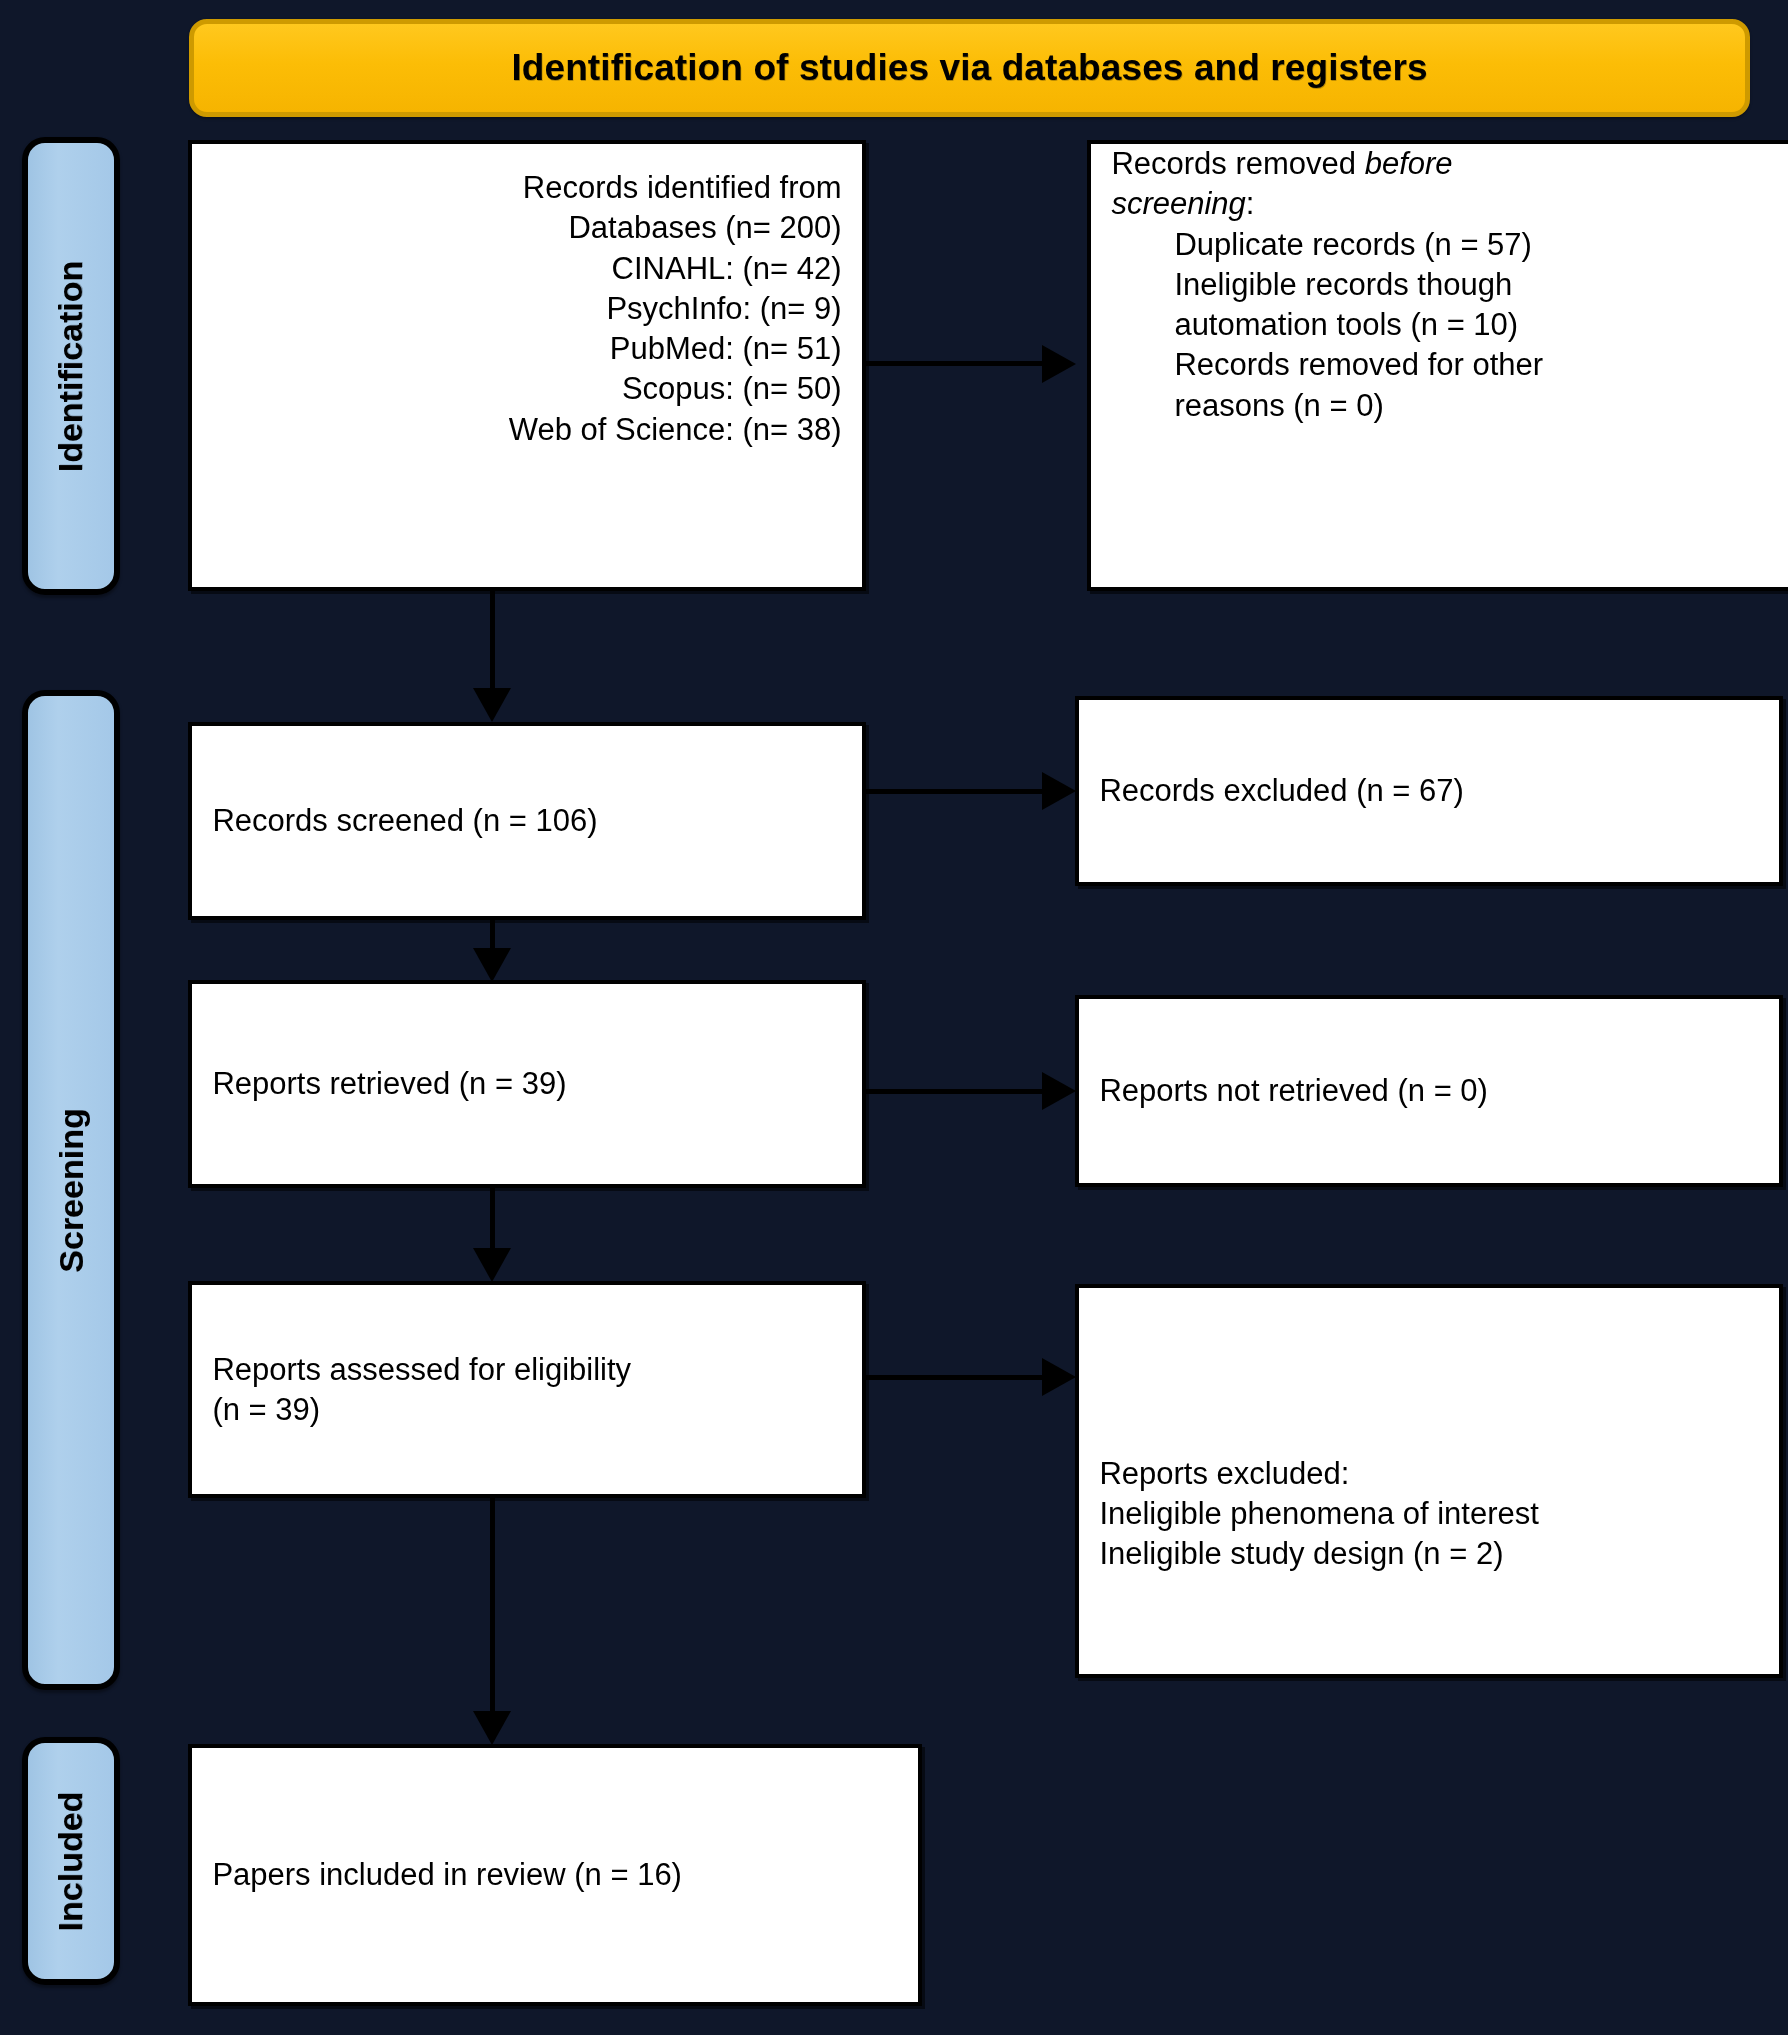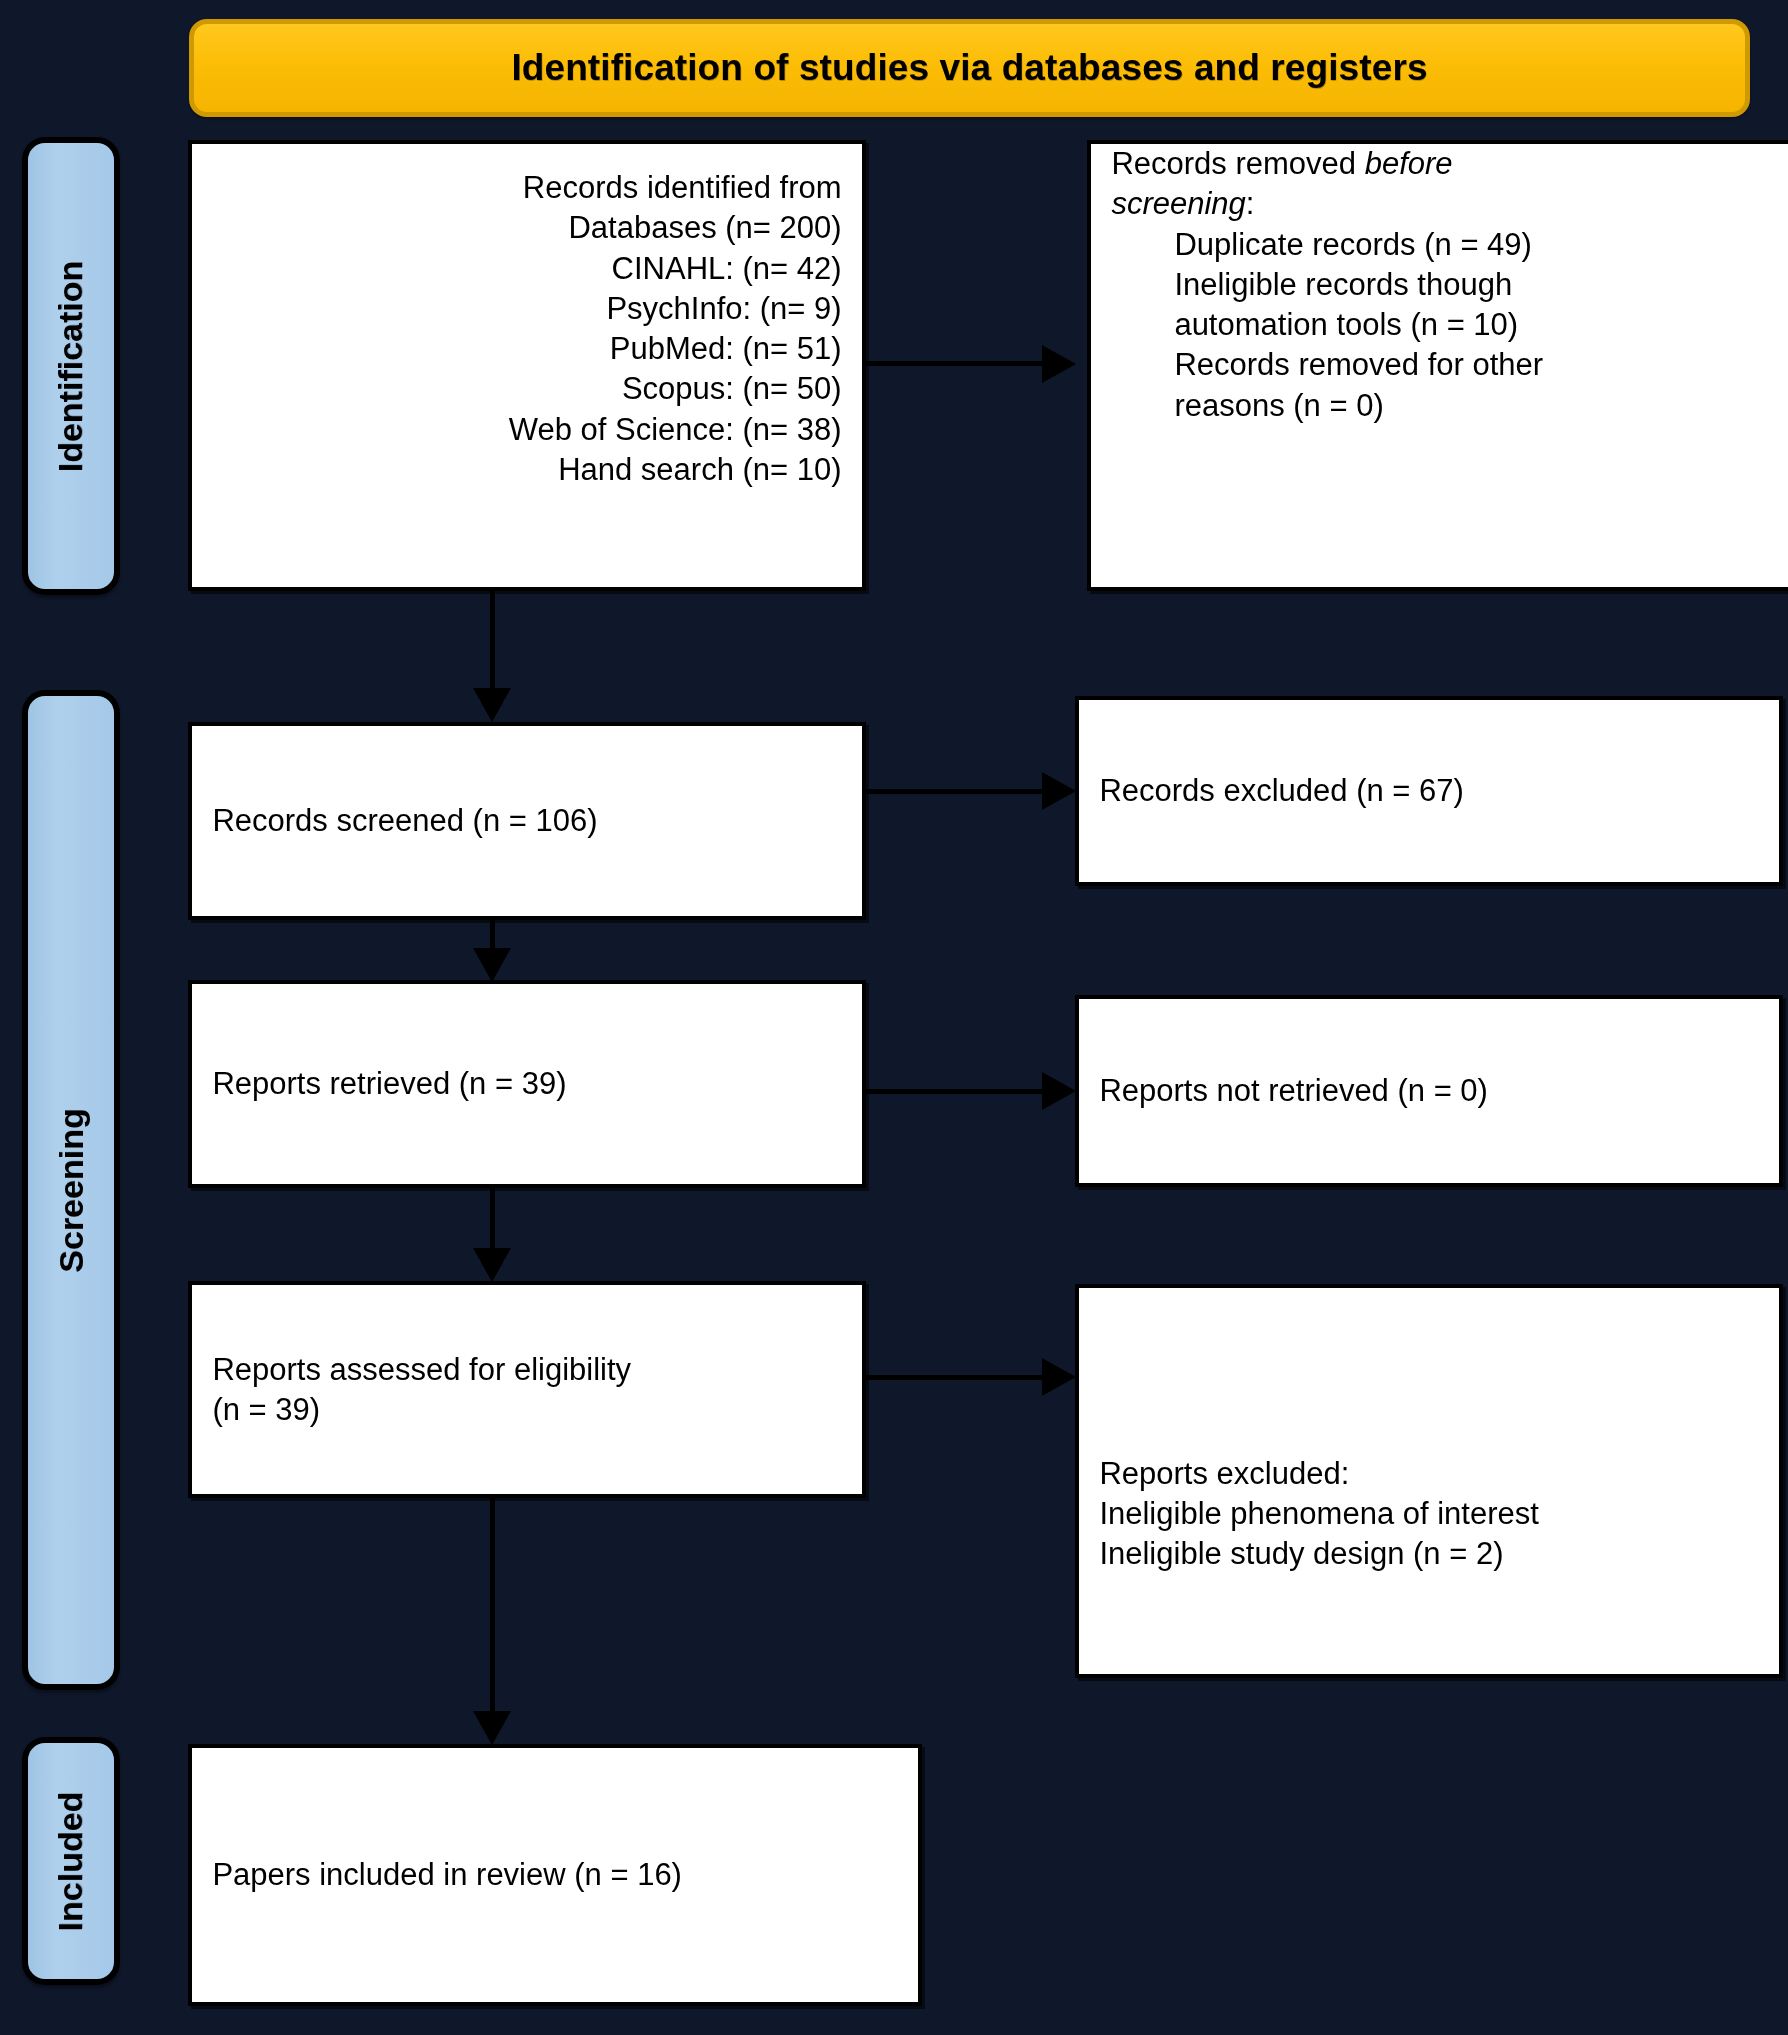--- a/index.html
+++ b/index.html
@@ -114,21 +114,20 @@
   </div>
 
   <div class="flow-box" id="box-identified">
     <div class="line">Records identified from</div>
     <div class="line">Databases (n= 200)</div>
     <div class="line indent">CINAHL: (n= 42)</div>
     <div class="line indent">PsychInfo: (n= 9)</div>
     <div class="line indent">PubMed: (n= 51)</div>
     <div class="line indent">Scopus: (n= 50)</div>
     <div class="line indent">Web of Science: (n= 38)</div>
-    <div class="line indent">Hand search (n= 10)</div>
   </div>
 
   <div class="flow-box" id="box-screened">
     <div class="line">Records screened (n = 106)</div>
   </div>
 
   <div class="flow-box" id="box-retrieved">
     <div class="line">Reports retrieved (n = 39)</div>
   </div>
 
@@ -137,21 +136,21 @@
     <div class="line">(n = 39)</div>
   </div>
 
   <div class="flow-box" id="box-included">
     <div class="line">Papers included in review (n = 16)</div>
   </div>
 
   <div class="flow-box" id="box-removed-before">
     <div class="line"><span>Records removed </span><i>before</i></div>
     <div class="line"><i>screening</i><span>:</span></div>
-    <div class="line indent">Duplicate records (n = 49)</div>
+    <div class="line indent">Duplicate records (n = 57)</div>
     <div class="line indent">Ineligible records though</div>
     <div class="line indent">automation tools (n = 10)</div>
     <div class="line indent">Records removed for other</div>
     <div class="line indent">reasons (n = 0)</div>
   </div>
 
   <div class="flow-box" id="box-records-excluded">
     <div class="line">Records excluded (n = 67)</div>
   </div>
 

